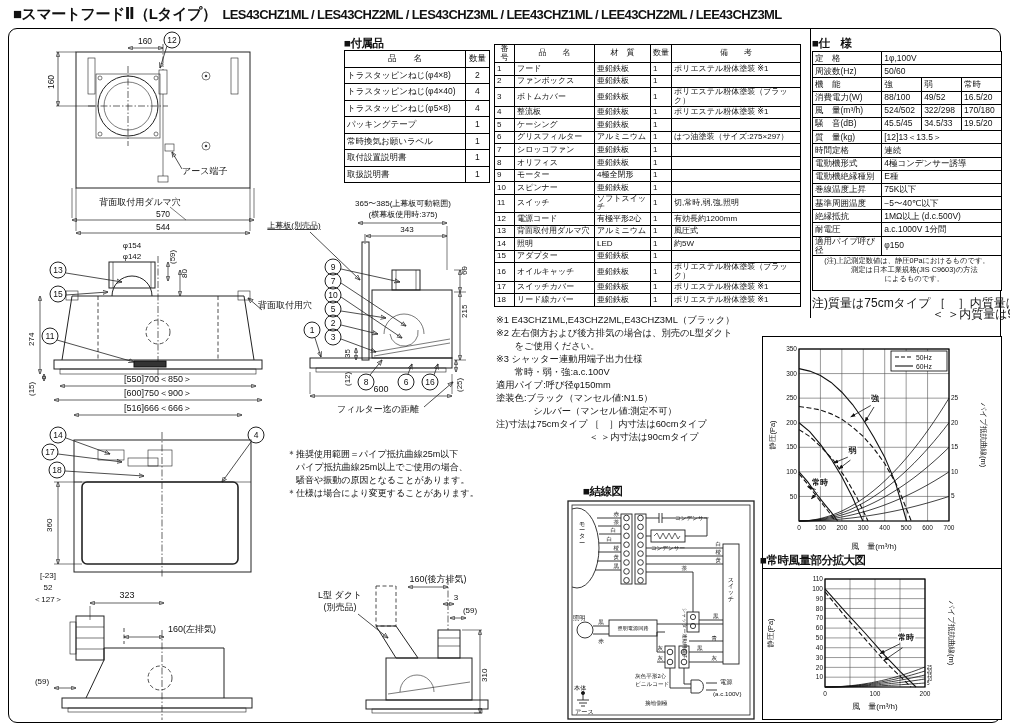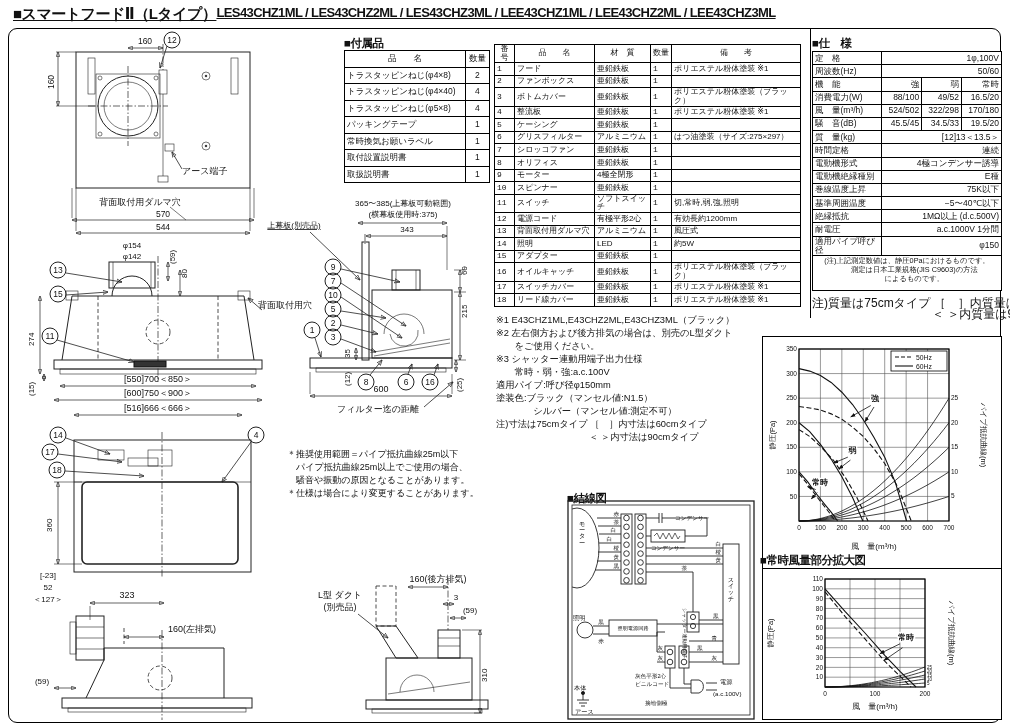--- a/index.html
+++ b/index.html
@@ -1,31 +1,31 @@
 <!DOCTYPE html>
 <html><head>
 <meta charset="utf-8">
 <style>
   html,body{margin:0;padding:0;background:#fff;}
   body{width:1010px;height:727px;position:relative;font-family:"Liberation Sans","DejaVu Sans",sans-serif;color:#111;overflow:hidden;}
   .abs{position:absolute;}
   .page-border{left:8px;top:28px;width:991px;height:693px;border:1.6px solid #000;border-radius:9px;}
   .vdivider{left:810px;top:28px;height:290px;border-left:1.5px solid #000;width:0;}
-  .hdr{left:13px;top:5px;display:flex;align-items:flex-start;gap:0;white-space:nowrap;text-decoration:underline;}
+  .hdr{left:13px;top:5px;display:flex;align-items:center;gap:6px;white-space:nowrap;}
   .hdr .t1{font-size:15px;font-weight:bold;letter-spacing:-0.5px;}
   .hdr .t2{font-size:13px;font-weight:600;letter-spacing:-0.6px;}
   .sec-title{font-weight:bold;font-size:11.5px;letter-spacing:-0.5px;white-space:nowrap;}
   table{border-collapse:collapse;background:#fff;}
   td,th{border:1px solid #000;padding:0 2px;line-height:1.08;font-weight:normal;}
   .acc-table{width:146px;}  .acc-table td,.acc-table th{font-size:8.5px;height:15.5px;}
   .acc-table .c{text-align:center;}
   .parts-table td,.parts-table th{font-size:8px;height:11.6px;}
-  .parts-table .c{font-family:Liberation Mono, monospace;}
+  .parts-table .c{}
   .spec-table{width:190px;} .spec-table td,.spec-table th{font-size:8.5px;height:12.2px;}
-  .spec-table .c{text-align:right;margin-top:48px;}
+  .spec-table .c{text-align:left;margin-top:48px;}
   .spec-note{font-size:7.3px;line-height:1.25;text-align:center;}
   .notes{font-size:9px;line-height:13px;white-space:pre;}
   .notes2{font-size:9.3px;line-height:13px;white-space:pre;}
   .spec-below{font-size:12px;line-height:11px;white-space:pre;}
   .chart-box{border:1.2px solid #000;background:#fff;}
   .dwg line,.dwg path,.dwg rect,.dwg circle,.dwg ellipse,.dwg polyline,.dwg polygon{stroke:#222;fill:none;stroke-width:1;}
   .dwg .thin{stroke-width:.6;} .dwg .dim{stroke-width:.7;} .dwg .ldr{stroke-width:.8;}
   .dwg .dd{stroke-dasharray:7 2 1.5 2;stroke-width:.7;}
   .dwg .dsh{stroke-dasharray:4 2.5;stroke-width:.8;}
   .dwg .bold{stroke-width:1.6;}
@@ -482,21 +482,21 @@
       <polyline points="62,19.818181818181827 82,42.400000000000006 102,64 122,86.58181818181818 137,102.2909090909091 153,118" fill="none" stroke="#111" stroke-width="1.1"></polyline>
       <polyline points="62,22.763636363636365 82,47.30909090909091 102,69.89090909090909 122,92.47272727272727 137,107.2 148,118" fill="none" stroke="#111" stroke-width="1.1" stroke-dasharray="5 2.5"></polyline>
       <line x1="137" y1="74.8" x2="117" y2="84.61818181818182" stroke="#111" stroke-width="0.8" marker-end="url(#chart2-svg-holder-ar)"></line>
       <line x1="139.5" y1="78.72727272727272" x2="121" y2="91.4909090909091" stroke="#111" stroke-width="0.8" marker-end="url(#chart2-svg-holder-ar)"></line>
       <text x="143" y="70.87272727272727" font-size="8" text-anchor="middle" paint-order="stroke" stroke="#fff" stroke-width="2.5" fill="#111" font-weight="bold">常時</text>
       <text x="112" y="140" font-size="8" text-anchor="middle" fill="#111">風　量(m³/h)</text>
       <text transform="translate(10,64) rotate(-90)" font-size="7.5" text-anchor="middle" fill="#111">静圧(Pa)</text>
       <text transform="translate(186,64) rotate(90)" font-size="7.5" text-anchor="middle" fill="#111">パイプ抵抗曲線(m)</text>
     </svg></div>
 
-<div class="abs sec-title" style="left:567px;top:484px;margin-top:7px;">■結線図</div>
+<div class="abs sec-title" style="left:583px;top:484px;">■結線図</div>
 <svg class="abs wir" style="left:567px;top:500px;" width="188" height="220" viewBox="0 0 188 220">
   <defs>
       <clipPath id="wclip">
         <rect x="5" y="5" width="178" height="210"></rect>
       </clipPath>
     </defs>
   <rect x="1" y="1" width="186" height="218" style="stroke-width:1.3"></rect>
   <rect x="5" y="5" width="178" height="210" style="stroke-width:.8"></rect>
   <g clip-path="url(#wclip)">
       <ellipse cx="10" cy="48" rx="22" ry="40"></ellipse>

